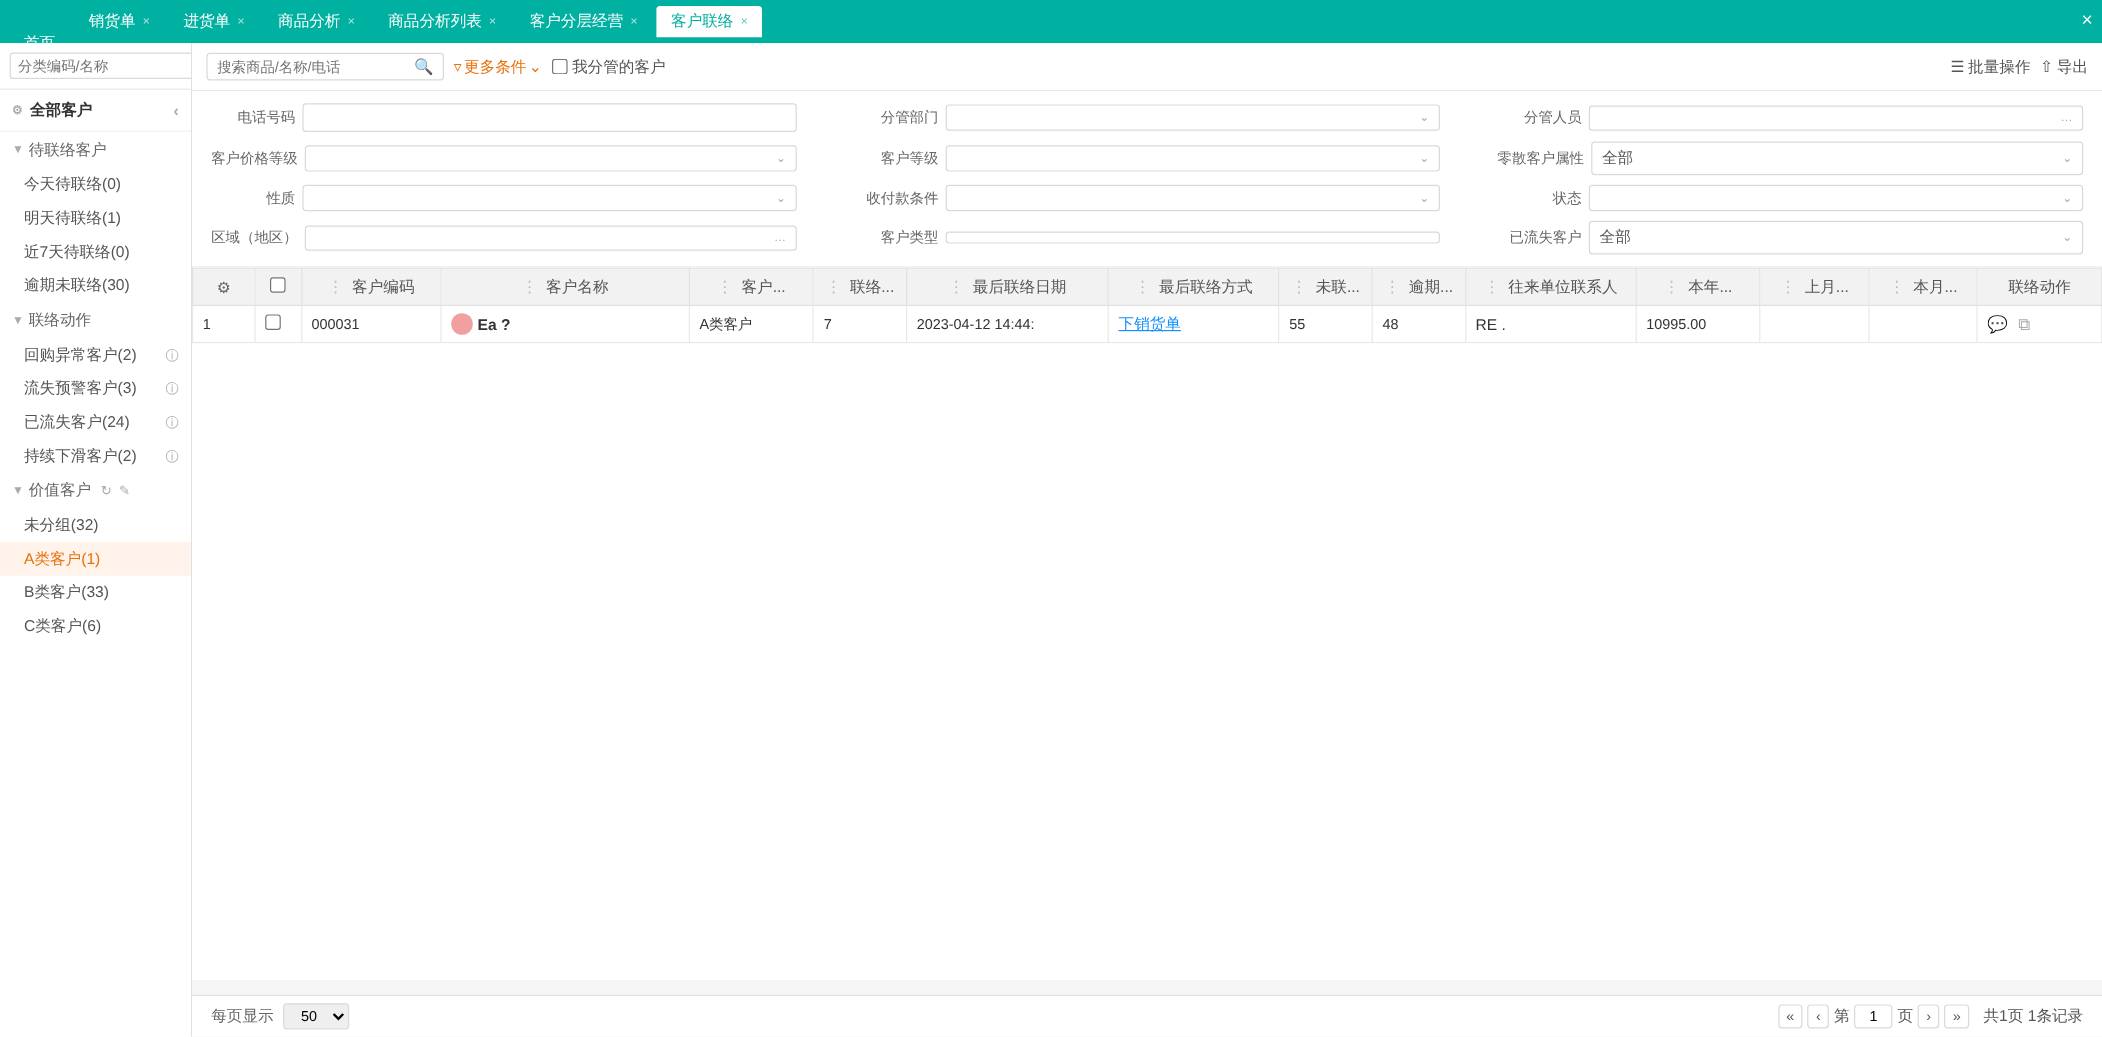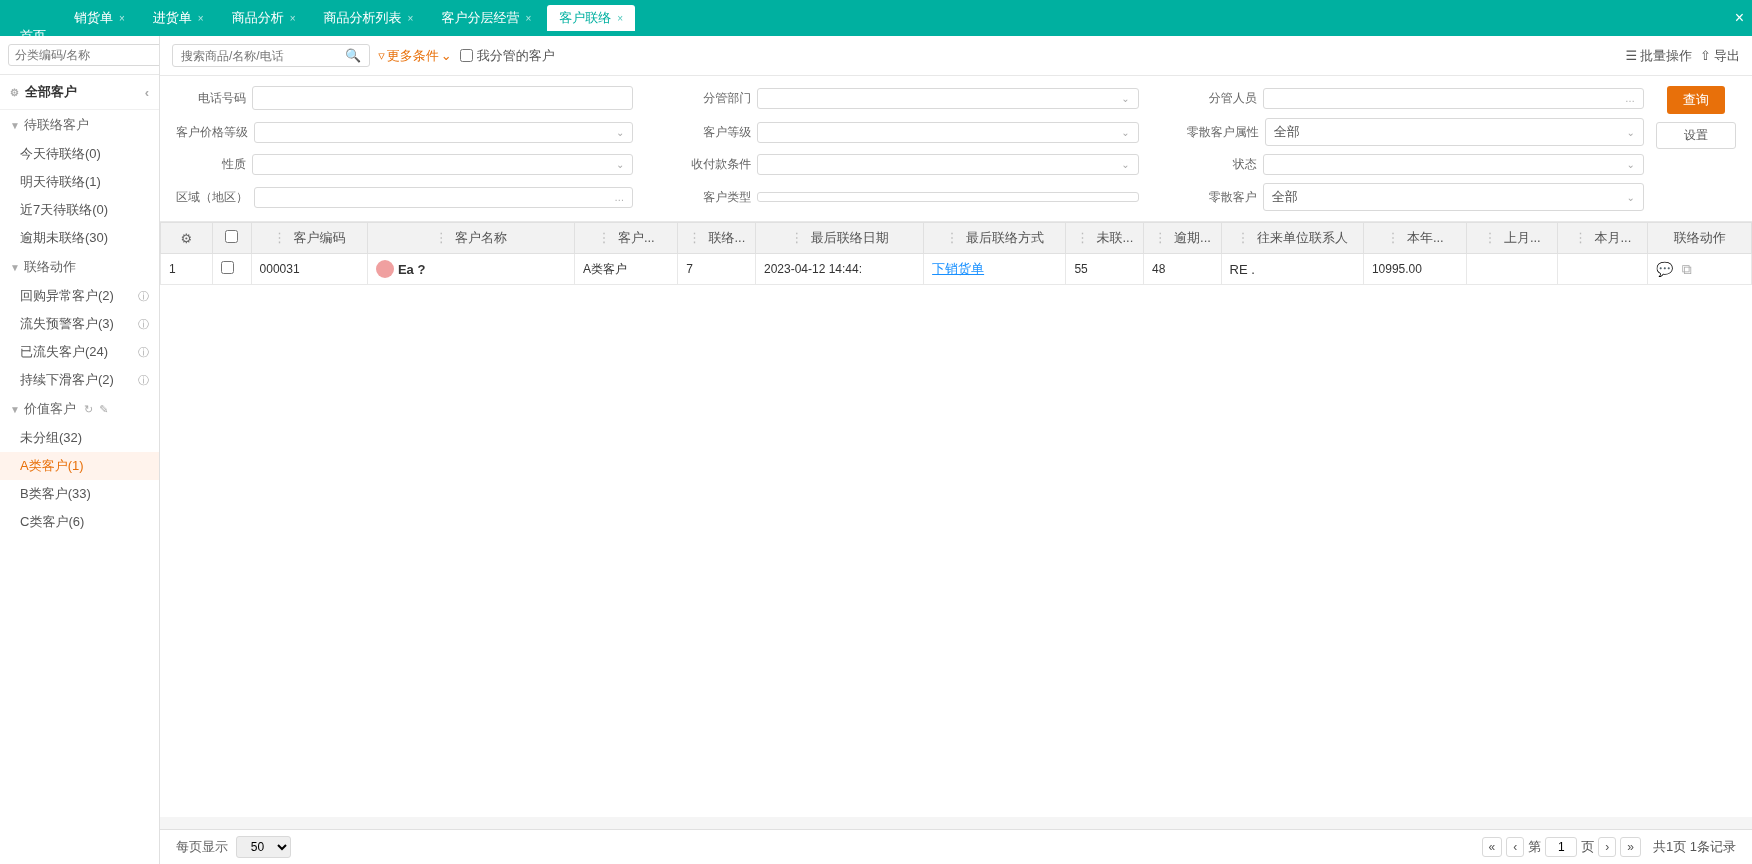--- a/index.html
+++ b/index.html
@@ -316,33 +316,29 @@
             </div>
             <div style="width:32px;"></div>
             <div class="filter-field">
               <span class="filter-label">客户类型</span>
               <div class="filter-select" style="flex:1;">
                 <span></span>
               </div>
             </div>
             <div style="width:32px;"></div>
             <div class="filter-field">
-              <span class="filter-label">零散客户</span>
+              <span class="filter-label">已流失客户</span>
               <div class="filter-select" style="flex:1;">
                 <span>全部</span>
                 <span class="chevron">⌄</span>
               </div>
             </div>
           </div>
         </div>
 
-        <div style="width:80px;display:flex;flex-direction:column;align-items:center;justify-content:flex-start;padding-top:0px;gap:4px;margin-left:12px;">
-          <button class="btn-search">查询</button>
-          <button class="btn-setting">设置</button>
-        </div>
       </div>
     </div>
 
     <div class="table-area">
       <table>
         <thead>
           <tr>
             <th style="width:40px;">
               <span class="gear-icon">⚙</span>
             </th>

